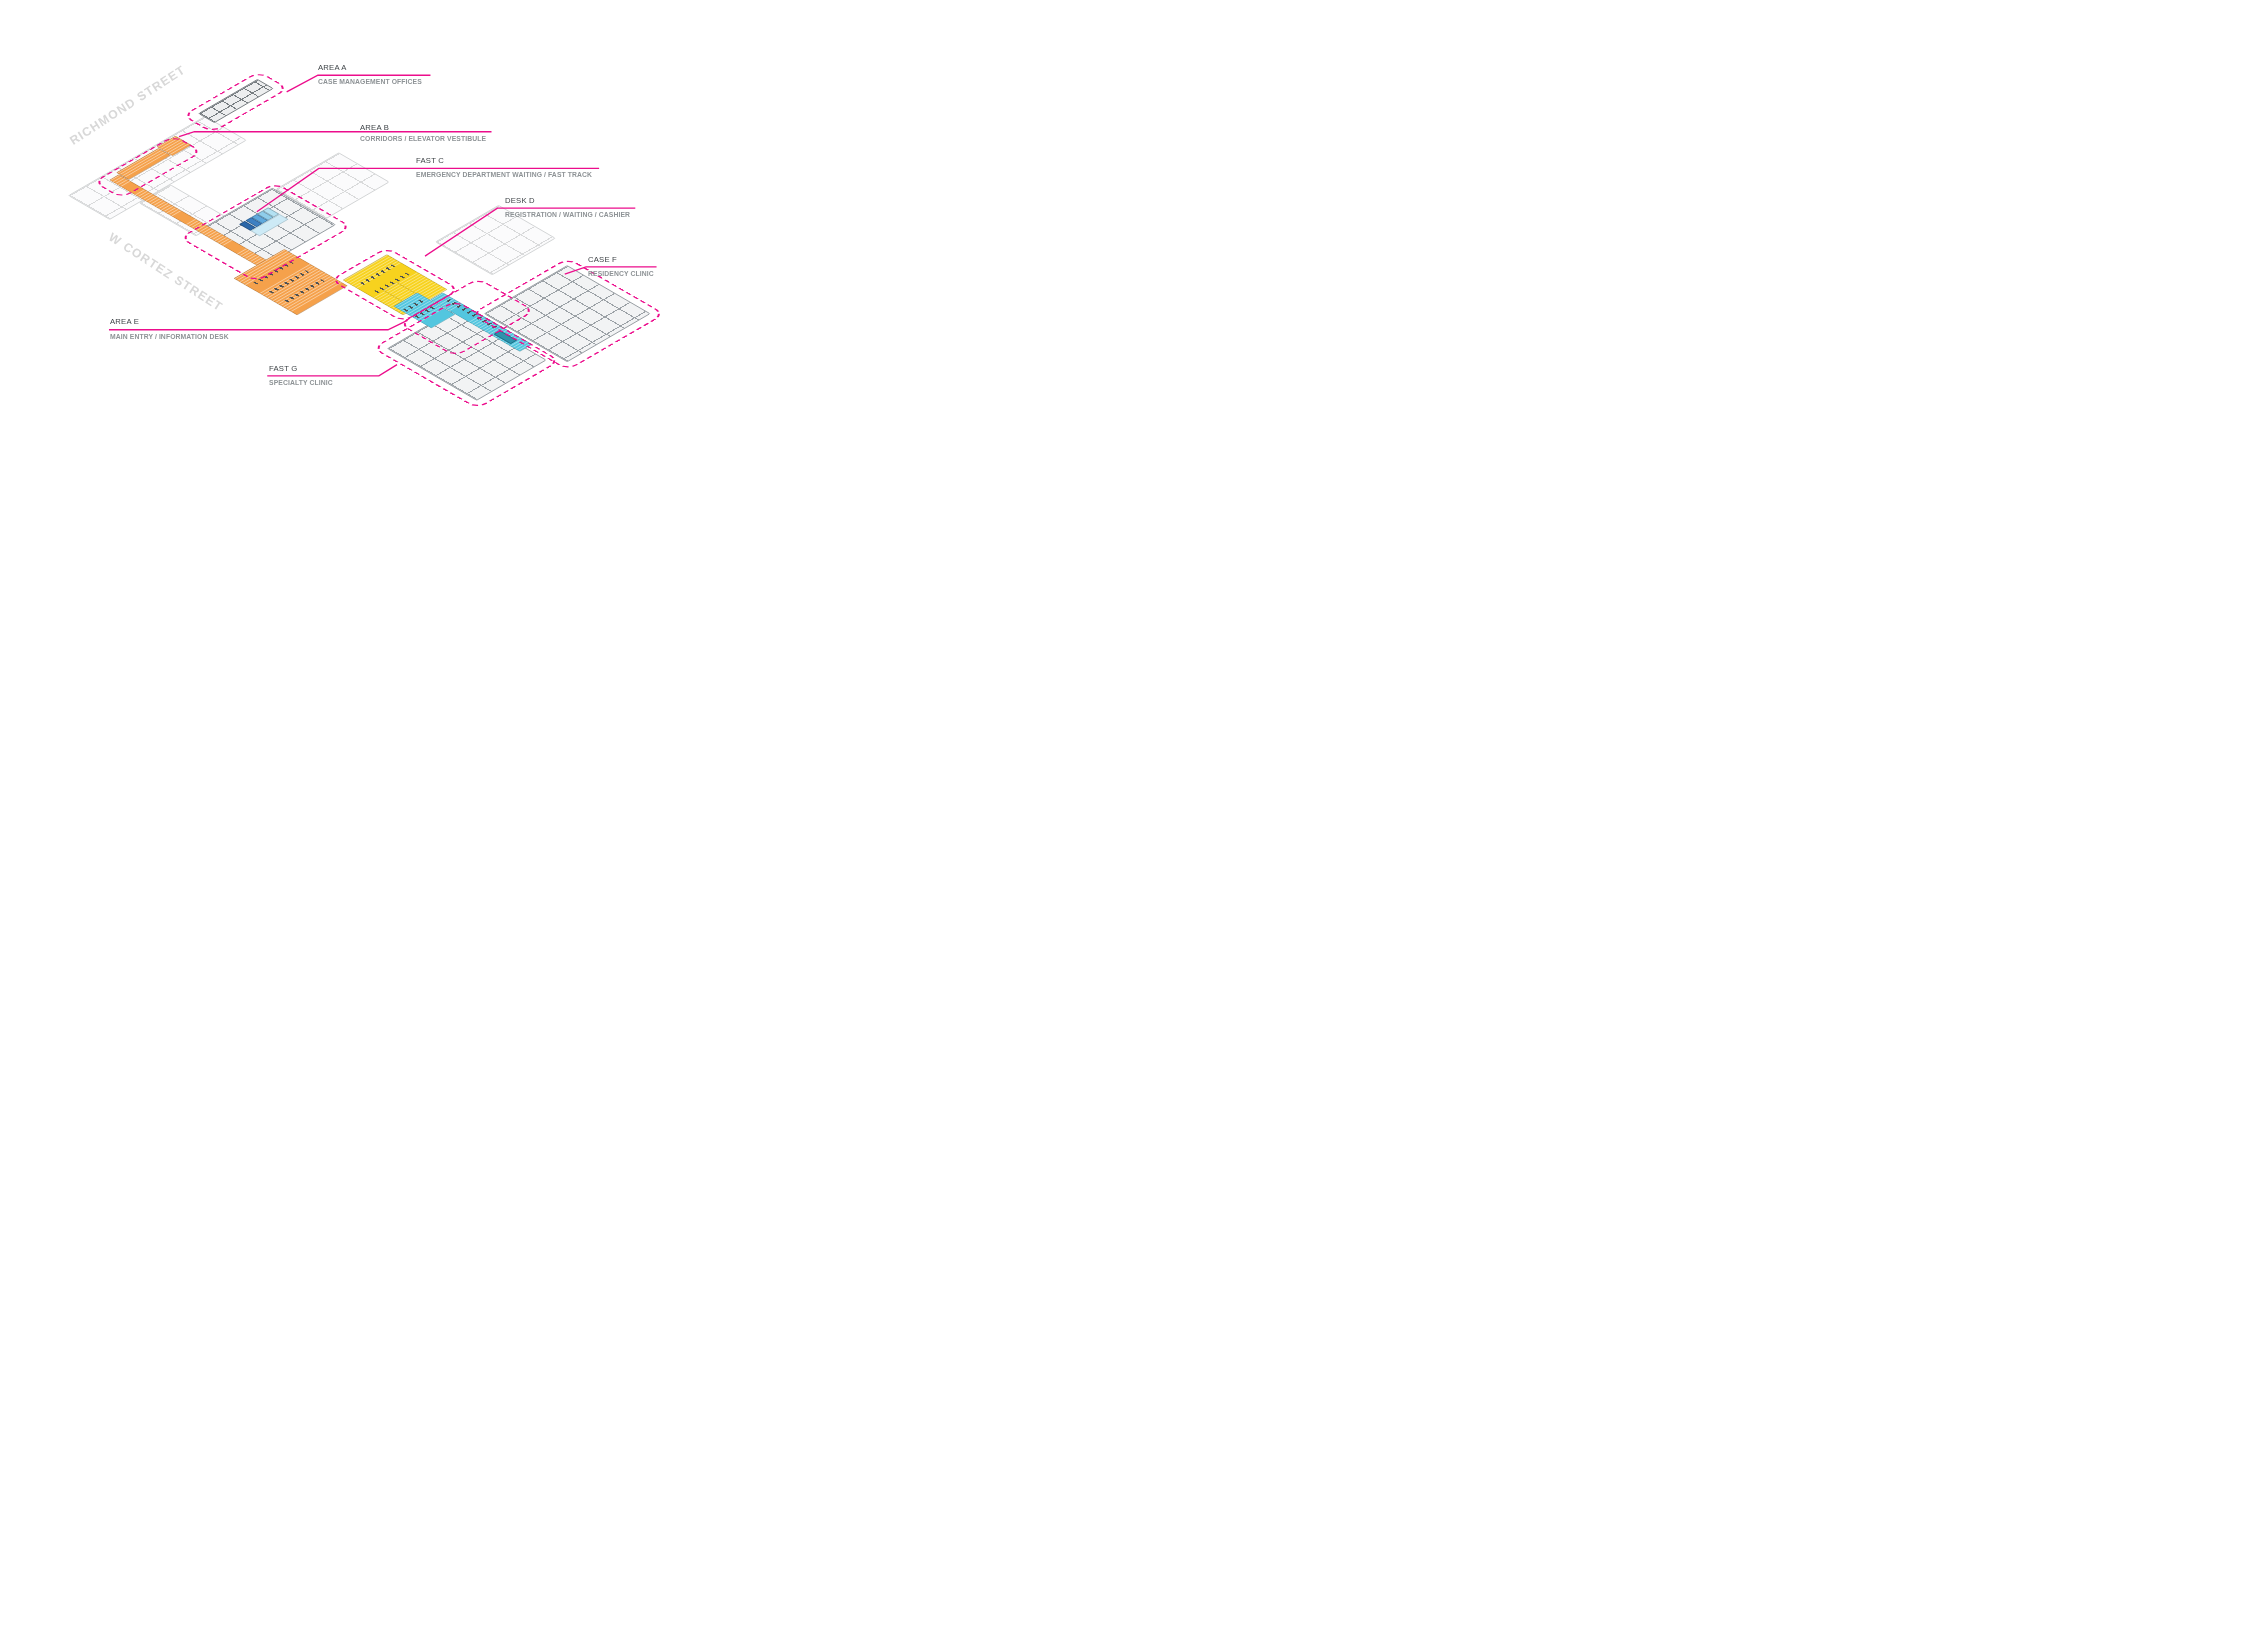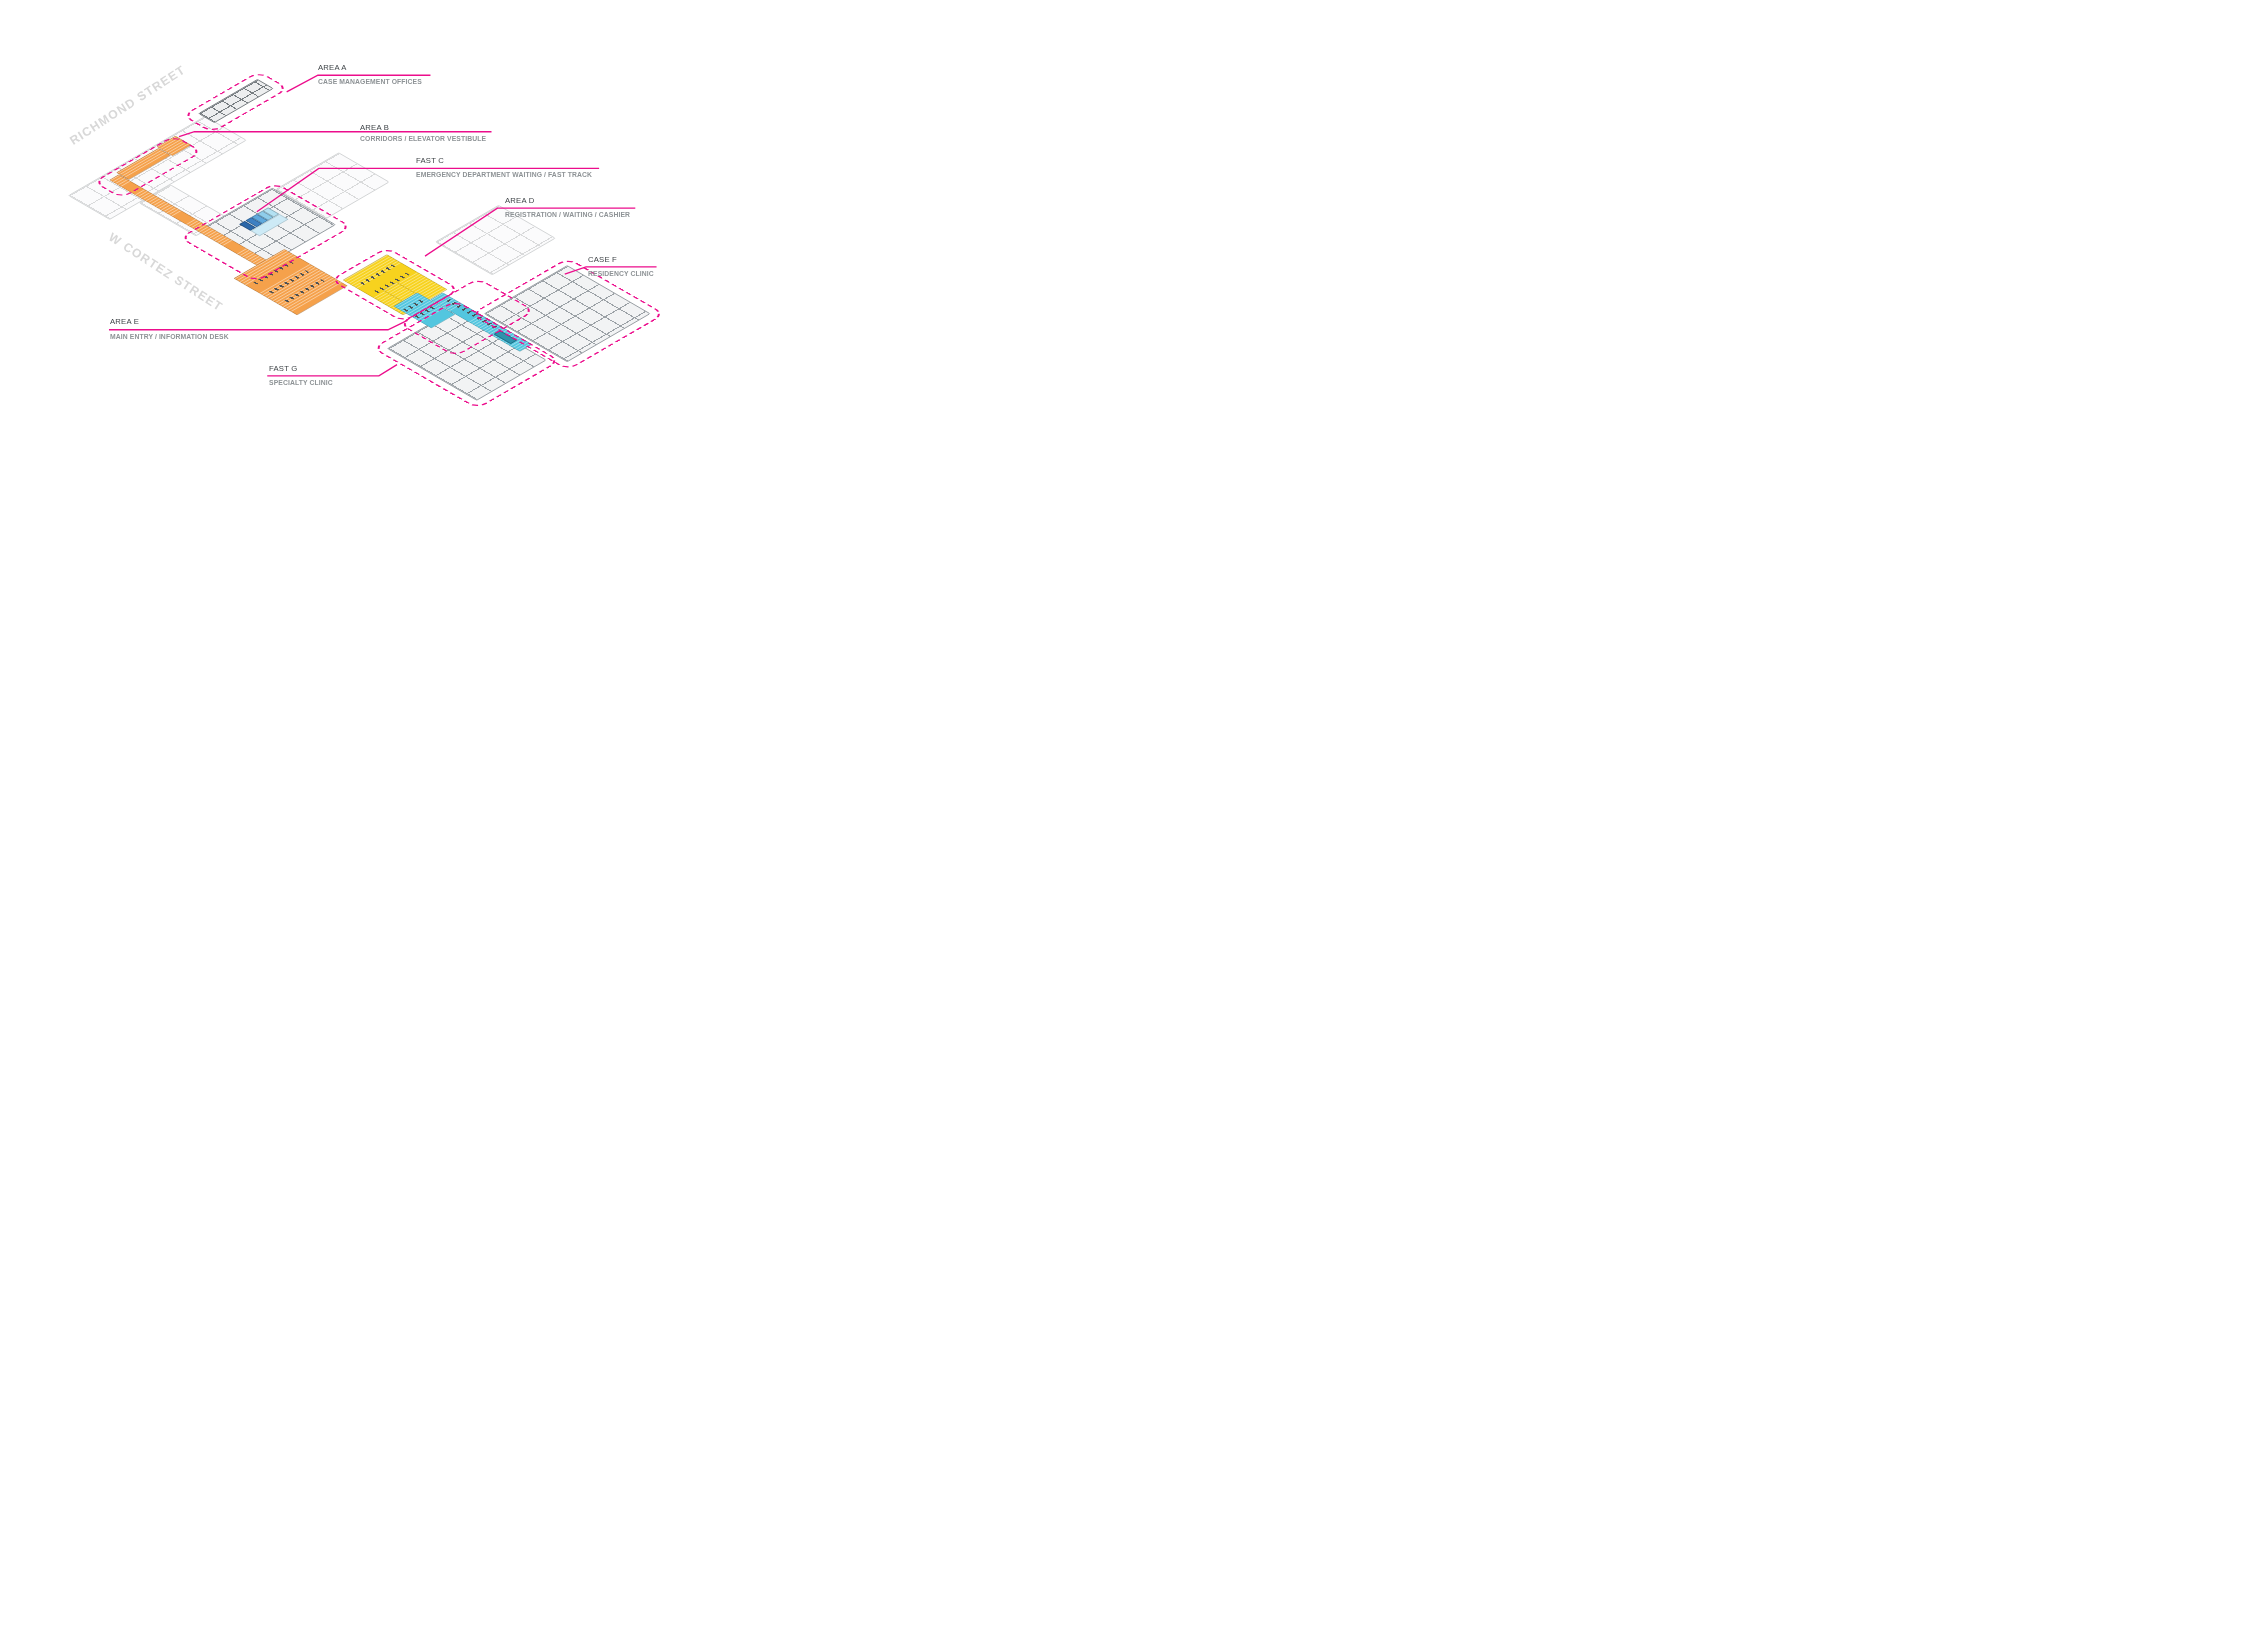--- a/index.html
+++ b/index.html
@@ -140,21 +140,21 @@
 
 <div class="arealabel area-title" style="left:318px;  top:63px;">AREA A</div>
 <div class="arealabel area-sub" style="left:318px;  top:78px;">CASE MANAGEMENT OFFICES</div>
 
 <div class="arealabel area-title" style="left:360px;  top:123px;">AREA B</div>
 <div class="arealabel area-sub" style="left:360px;  top:135px;">CORRIDORS / ELEVATOR VESTIBULE</div>
 
 <div class="arealabel area-title" style="left:416px;  top:156px;">FAST C</div>
 <div class="arealabel area-sub" style="left:416px;  top:171px;">EMERGENCY DEPARTMENT WAITING / FAST TRACK</div>
 
-<div class="arealabel area-title" style="left:505px; top:196px;">AREA D</div>
+<div class="arealabel area-title" style="left:505px; top:196px;">DESK D</div>
 <div class="arealabel area-sub" style="left:505px; top:211px;">REGISTRATION / WAITING / CASHIER</div>
 
 <div class="arealabel area-title" style="left:110px;  top:317px;">AREA E</div>
 <div class="arealabel area-sub" style="left:110px;  top:333px;">MAIN ENTRY / INFORMATION DESK</div>
 
 <div class="arealabel area-title" style="left:588px; top:255px;">CASE F</div>
 <div class="arealabel area-sub" style="left:588px; top:270px;">RESIDENCY CLINIC</div>
 
 <div class="arealabel area-title" style="left:269px;  top:364px;">FAST G</div>
 <div class="arealabel area-sub" style="left:269px;  top:379px;">SPECIALTY CLINIC</div>

